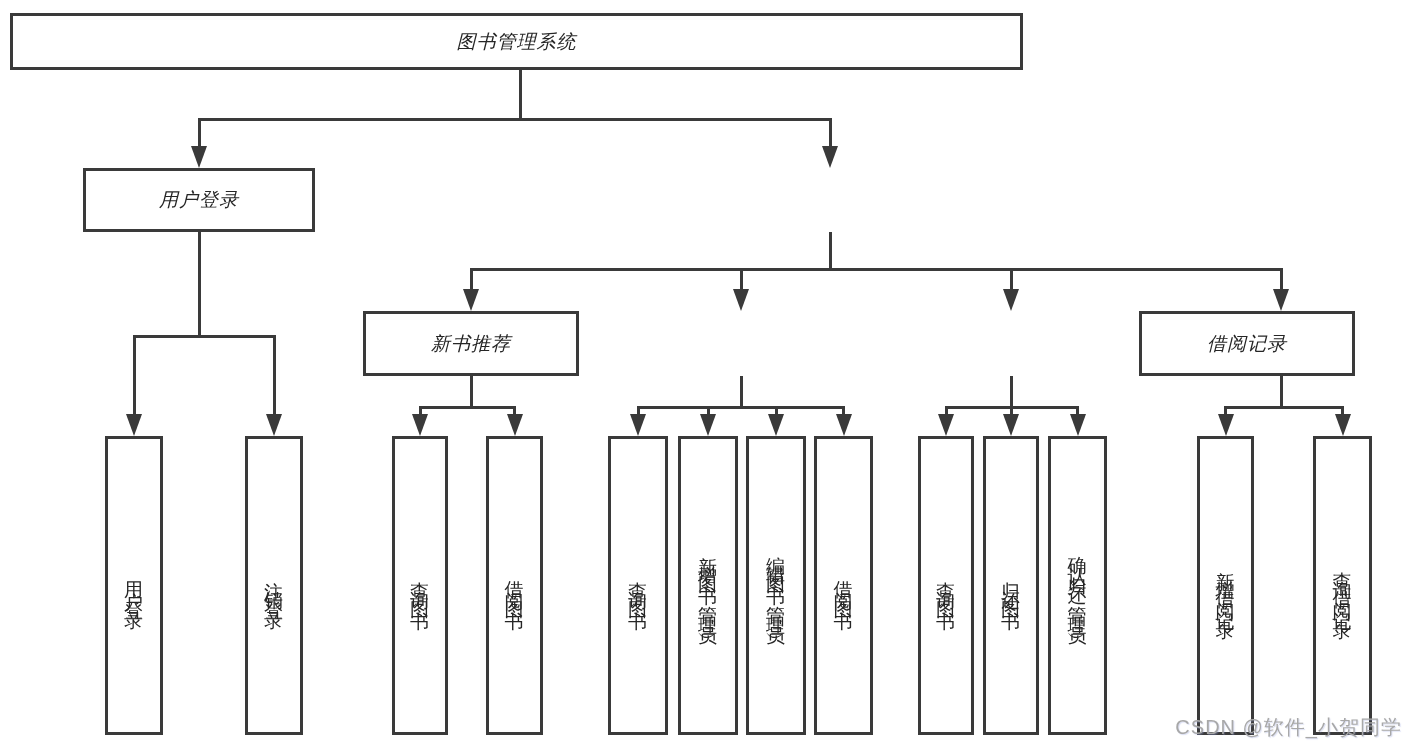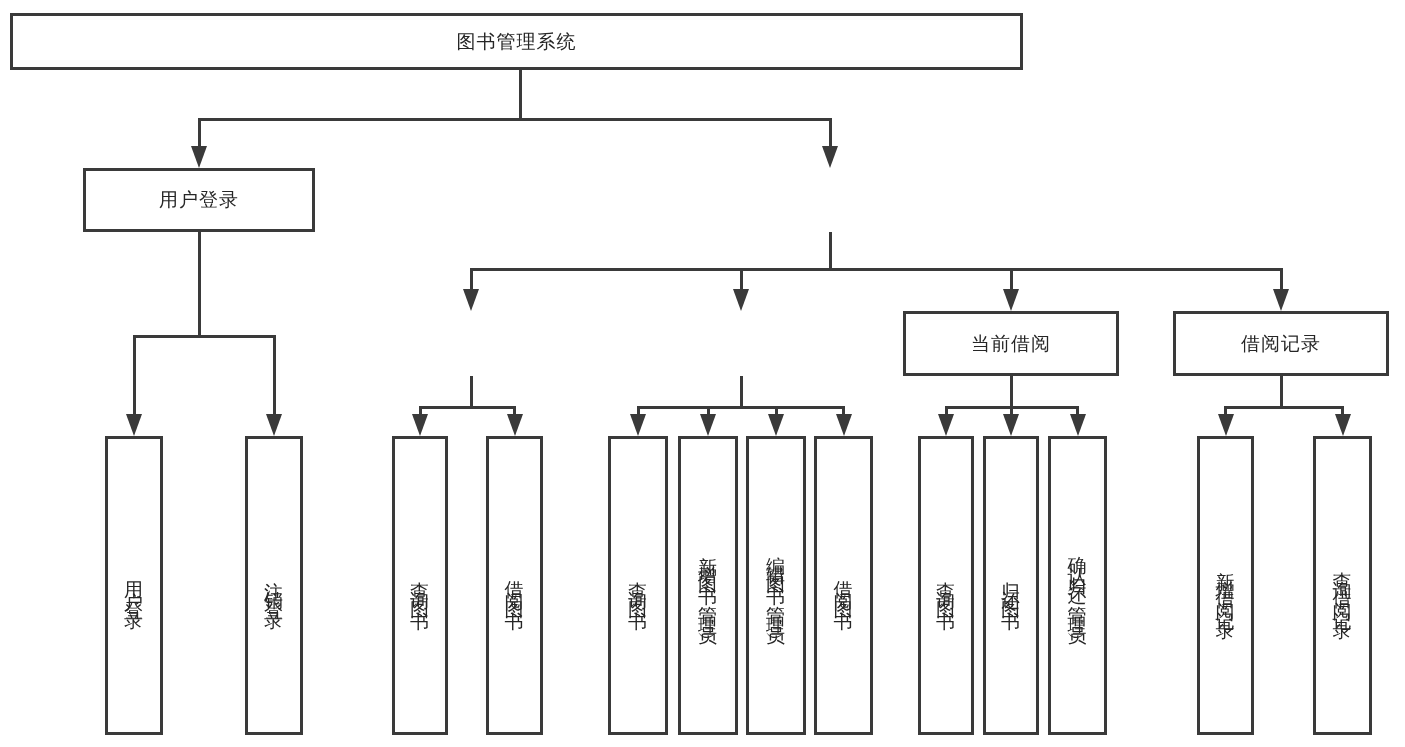--- a/index.html
+++ b/index.html
@@ -19,20 +19,21 @@
     background: #fff;
     display: flex;
     align-items: center;
     justify-content: center;
   }
   .lbl {
     color: var(--text, #222);
     font-size: 19px;
     letter-spacing: 1px;
     white-space: nowrap;
+    font-style: italic;
   }
   .vlbl {
     color: var(--text, #222);
     font-size: 19px;
     writing-mode: vertical-rl;
     text-orientation: mixed;
     letter-spacing: 10px;
     line-height: 1;
     white-space: nowrap;
   }
@@ -91,24 +92,24 @@
   <div class="hline" style="left:469.5px;top:268px;width:813px"></div>
   <div class="vline" style="left:469.5px;top:268px;height:23px"></div>
   <div class="arrow" style="left:463px;top:289px"></div>
   <div class="vline" style="left:739.5px;top:268px;height:23px"></div>
   <div class="arrow" style="left:733px;top:289px"></div>
   <div class="vline" style="left:1009.5px;top:268px;height:23px"></div>
   <div class="arrow" style="left:1003px;top:289px"></div>
   <div class="vline" style="left:1279.5px;top:268px;height:23px"></div>
   <div class="arrow" style="left:1273px;top:289px"></div>
 
-  <div class="node" style="left:903px;top:311px;width:216px;height:65px">
-    <span class="lbl">当前借阅</span>
+  <div class="node" style="left:363px;top:311px;width:216px;height:65px">
+    <span class="lbl">新书推荐</span>
   </div>
-  <div class="node" style="left:1173px;top:311px;width:216px;height:65px">
+  <div class="node" style="left:1139px;top:311px;width:216px;height:65px">
     <span class="lbl">借阅记录</span>
   </div>
 
   <div class="vline" style="left:469.5px;top:376px;height:33px"></div>
   <div class="hline" style="left:418.5px;top:406px;width:96px"></div>
   <div class="vline" style="left:418.5px;top:406px;height:12px"></div>
   <div class="arrow" style="left:412px;top:414px"></div>
   <div class="vline" style="left:513px;top:406px;height:12px"></div>
   <div class="arrow" style="left:506.5px;top:414px"></div>
 
@@ -176,14 +177,15 @@
     <span class="vlbl">确认归还（管理员）</span>
   </div>
 
   <div class="node" style="left:1197px;top:436px;width:57px;height:299px">
     <span class="vlbl">新增借阅记录</span>
   </div>
   <div class="node" style="left:1313px;top:436px;width:59px;height:299px">
     <span class="vlbl">查询借阅记录</span>
   </div>
 
+  <div class="watermark">CSDN @软件_小贺同学</div>
 
 </div>
 
 </body></html>

